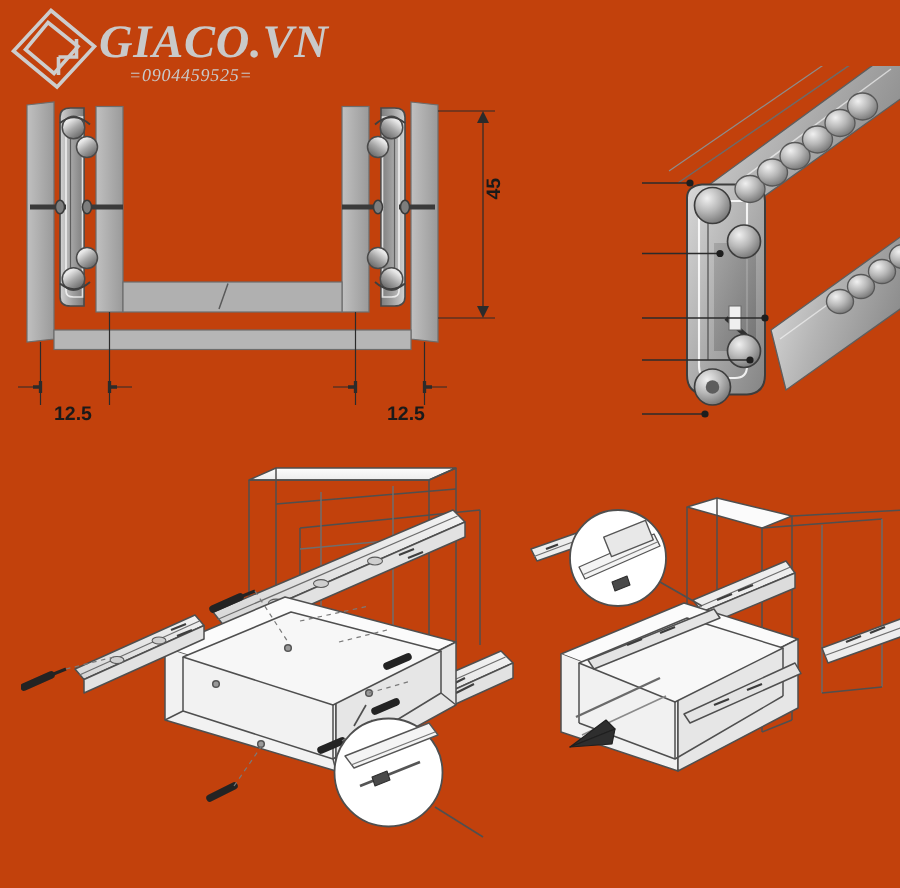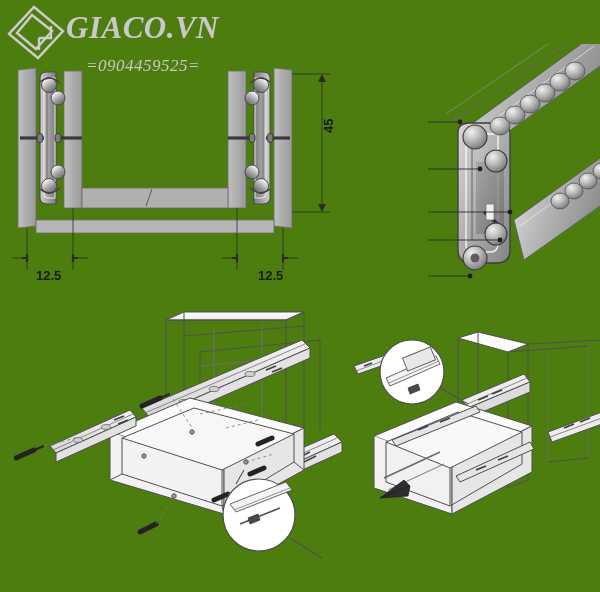--- a/index.html
+++ b/index.html
@@ -7,21 +7,21 @@
     padding: 0;
     background: #ffffff;
   }
   body {
     font-family: "Liberation Sans", sans-serif;
   }
   #page {
     position: relative;
     width: 600px;
     height: 592px;
-    background: #4d7c0f;
+    background: #c2410c;
     overflow: hidden;
   }
   .panel { position: absolute; }
 
   
   #watermark {
     position: absolute;
     left: 0; top: 0;
     width: 230px; height: 66px;
     pointer-events: none;
@@ -29,23 +29,23 @@
   #wm-logo { position: absolute; left: 6px; top: 4px; width: 62px; height: 58px; }
   #wm-text {
     position: absolute; left: 66px; top: 10px;
     font-family: "Liberation Serif", serif;
     font-weight: bold; font-style: italic;
     font-size: 31px; letter-spacing: 0.5px;
     color: #c9c9c9;
     white-space: nowrap;
   }
   #wm-phone {
-    position: absolute; left: 86px; top: 56px;
+    position: absolute; left: 86px; top: 43px;
     font-family: "Liberation Serif", serif;
-    font-style: italic; font-size: 17px;
+    font-style: italic; font-size: 12px;
     color: #c9c9c9; letter-spacing: 0.5px;
     white-space: nowrap;
   }
 
   
   .dim-label {
     position: absolute;
     font-family: "Liberation Sans", sans-serif;
     font-weight: bold;
     font-size: 13px;

